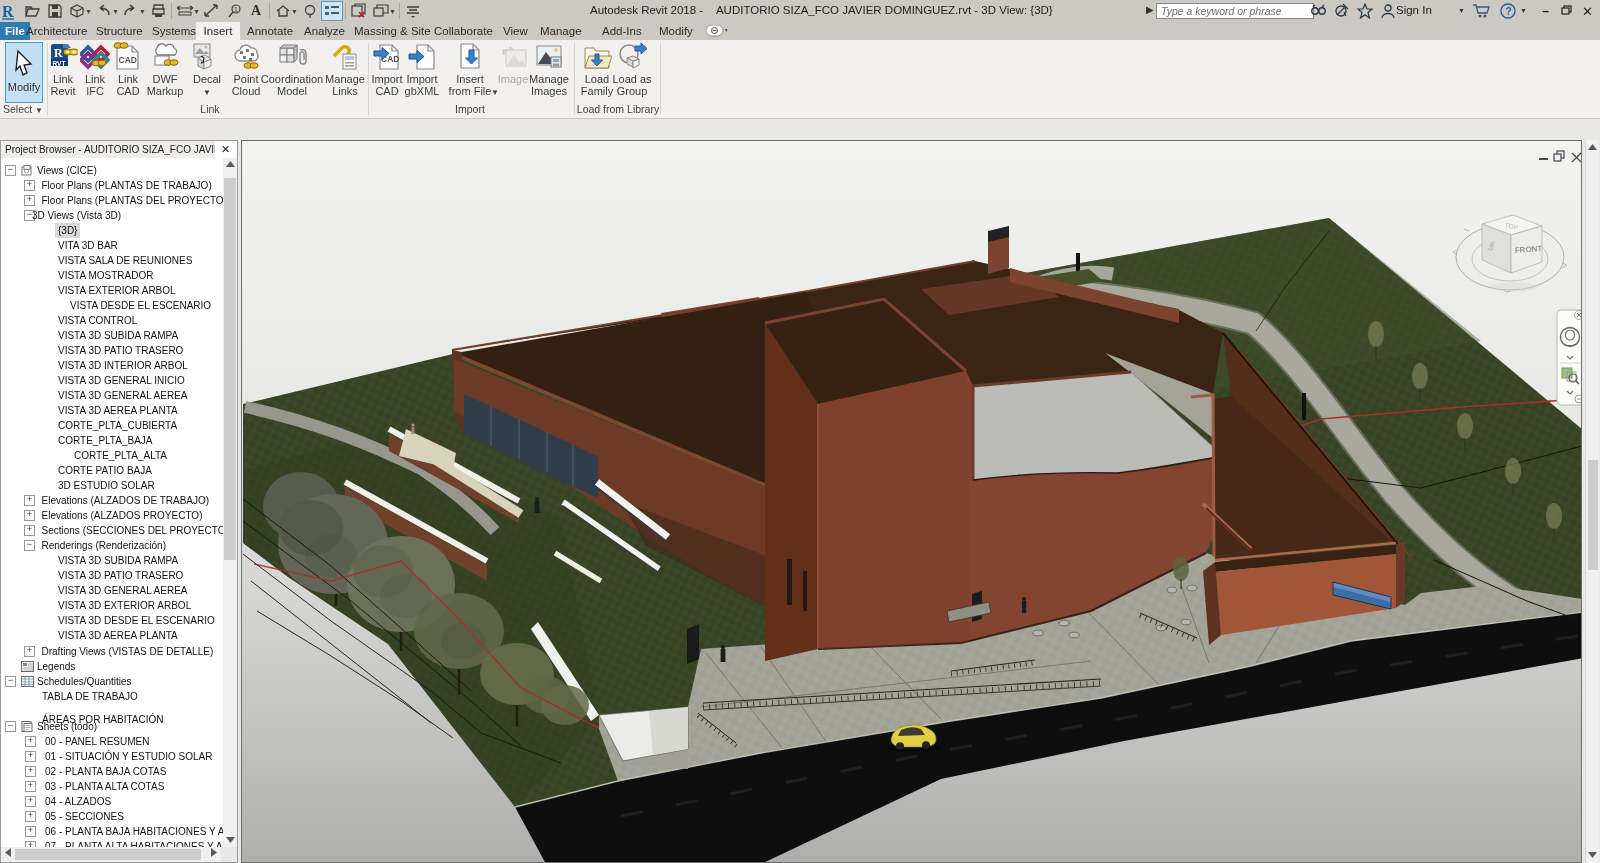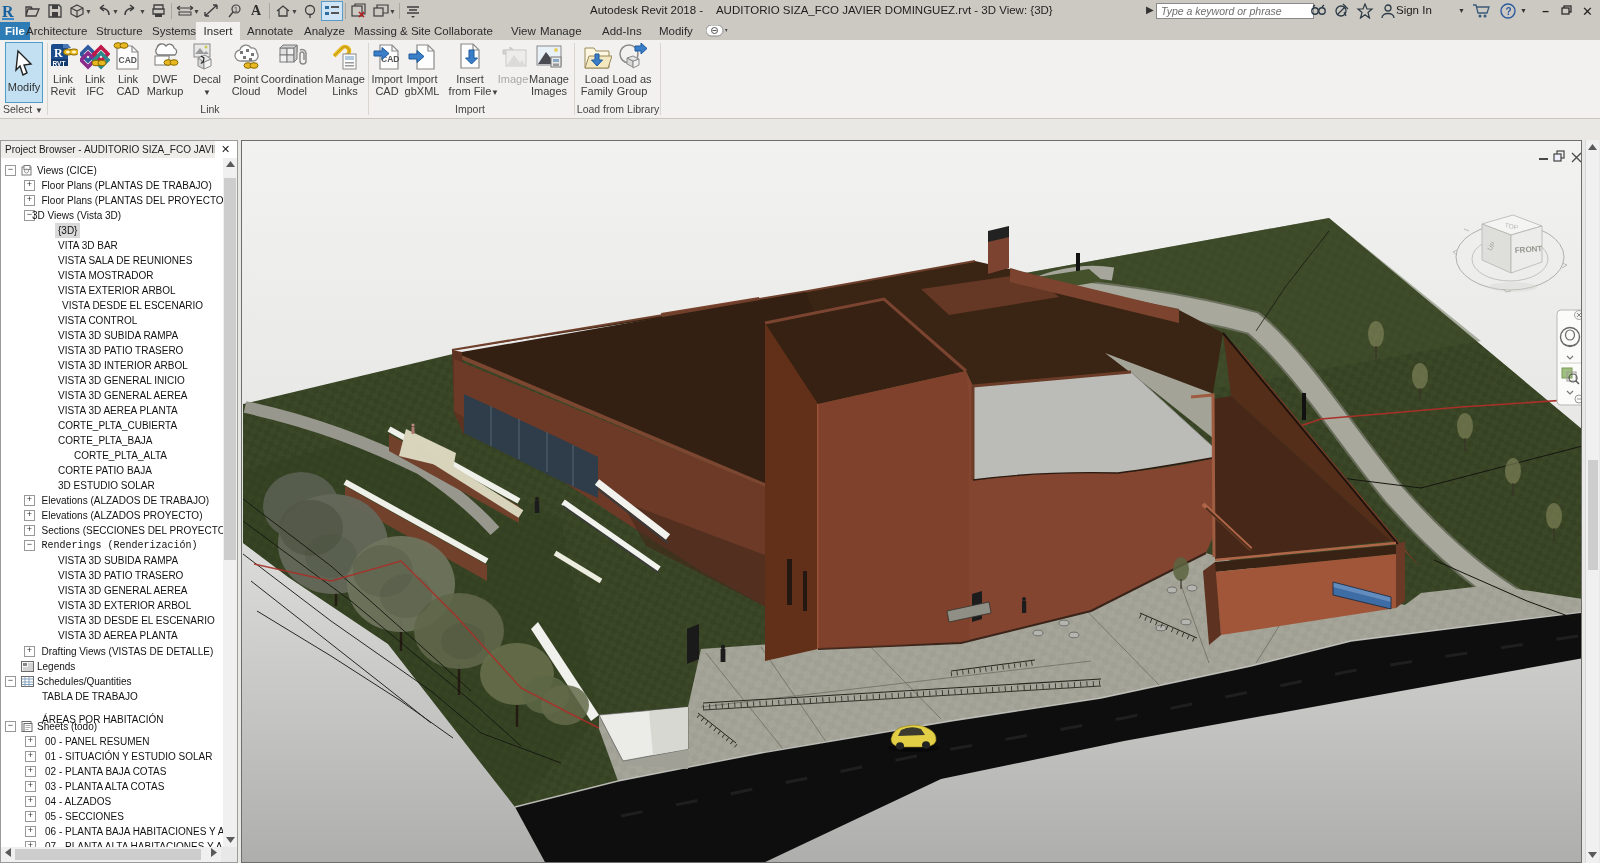--- a/index.html
+++ b/index.html
@@ -204,21 +204,21 @@
 <div id="tabrow" class="abs">
   <div class="tab" id="filetab">File</div>
   <div class="tab" style="left:26px;">Architecture</div>
   <div class="tab" style="left:96px;">Structure</div>
   <div class="tab" style="left:152px;">Systems</div>
   <div class="tab" id="instab">Insert</div>
   <div class="tab" style="left:247px;">Annotate</div>
   <div class="tab" style="left:304px;">Analyze</div>
   <div class="tab" style="left:354px;">Massing &amp; Site</div>
   <div class="tab" style="left:434px;">Collaborate</div>
-  <div class="tab" style="left:503px;margin-left:8px;">View</div>
+  <div class="tab" style="left:503px;">View</div>
   <div class="tab" style="left:540px;">Manage</div>
   <div class="tab" style="left:602px;">Add-Ins</div>
   <div class="tab" style="left:659px;">Modify</div>
   <div class="tab" style="left:706px;top:3px;"><svg width="22" height="13">
         <rect x="0" y="0" width="17" height="11" rx="5.5" fill="#fdfdfd" stroke="#8a8a8a"></rect>
         <circle cx="8.5" cy="5.5" r="3" fill="none" stroke="#555"></circle>
         <path d="M6.5 5.5 h4" stroke="#555"></path>
         <path d="M19 4 l2.5 0 l-1.25 3 z" fill="#444"></path>
       </svg></div>
 </div>
@@ -413,21 +413,21 @@
       </div>
     <div class="trow" style="top:94.7px;left:0;width:223px;">
         <span style="position:absolute;left:57px;">VISTA SALA DE REUNIONES</span>
       </div>
     <div class="trow" style="top:109.7px;left:0;width:223px;">
         <span style="position:absolute;left:57px;">VISTA MOSTRADOR</span>
       </div>
     <div class="trow" style="top:124.7px;left:0;width:223px;">
         <span style="position:absolute;left:57px;">VISTA EXTERIOR ARBOL</span>
       </div>
-    <div class="trow" style="top:139.8px;left:4px;width:243px;">
+    <div class="trow" style="top:139.8px;left:12px;width:243px;">
         <span style="position:absolute;left:57px;">VISTA DESDE EL ESCENARIO</span>
       </div>
     <div class="trow" style="top:154.8px;left:0;width:223px;">
         <span style="position:absolute;left:57px;">VISTA CONTROL</span>
       </div>
     <div class="trow" style="top:169.8px;left:0;width:223px;">
         <span style="position:absolute;left:57px;">VISTA 3D SUBIDA RAMPA</span>
       </div>
     <div class="trow" style="top:184.9px;left:0;width:223px;">
         <span style="position:absolute;left:57px;">VISTA 3D PATIO TRASERO</span>
@@ -466,21 +466,21 @@
     <div class="trow" style="top:350.2px;left:0;width:223px;">
         <span class="exp" style="left:23px;">+</span>
         <span style="position:absolute;left:40.5px;">Elevations (ALZADOS PROYECTO)</span>
       </div>
     <div class="trow" style="top:365.2px;left:0;width:223px;">
         <span class="exp" style="left:23px;">+</span>
         <span style="position:absolute;left:40.5px;">Sections (SECCIONES DEL PROYECTO)</span>
       </div>
     <div class="trow" style="top:380.2px;left:0;width:223px;">
         <span class="exp" style="left:23px;">−</span>
-        <span style="position:absolute;left:40.5px;font-family:Liberation Mono, monospace;">Renderings (Renderización)</span>
+        <span style="position:absolute;left:40.5px;">Renderings (Renderización)</span>
       </div>
     <div class="trow" style="top:395.3px;left:0;width:223px;">
         <span style="position:absolute;left:57px;">VISTA 3D SUBIDA RAMPA</span>
       </div>
     <div class="trow" style="top:410.3px;left:0;width:223px;">
         <span style="position:absolute;left:57px;">VISTA 3D PATIO TRASERO</span>
       </div>
     <div class="trow" style="top:425.3px;left:0;width:223px;">
         <span style="position:absolute;left:57px;">VISTA 3D GENERAL AEREA</span>
       </div>

